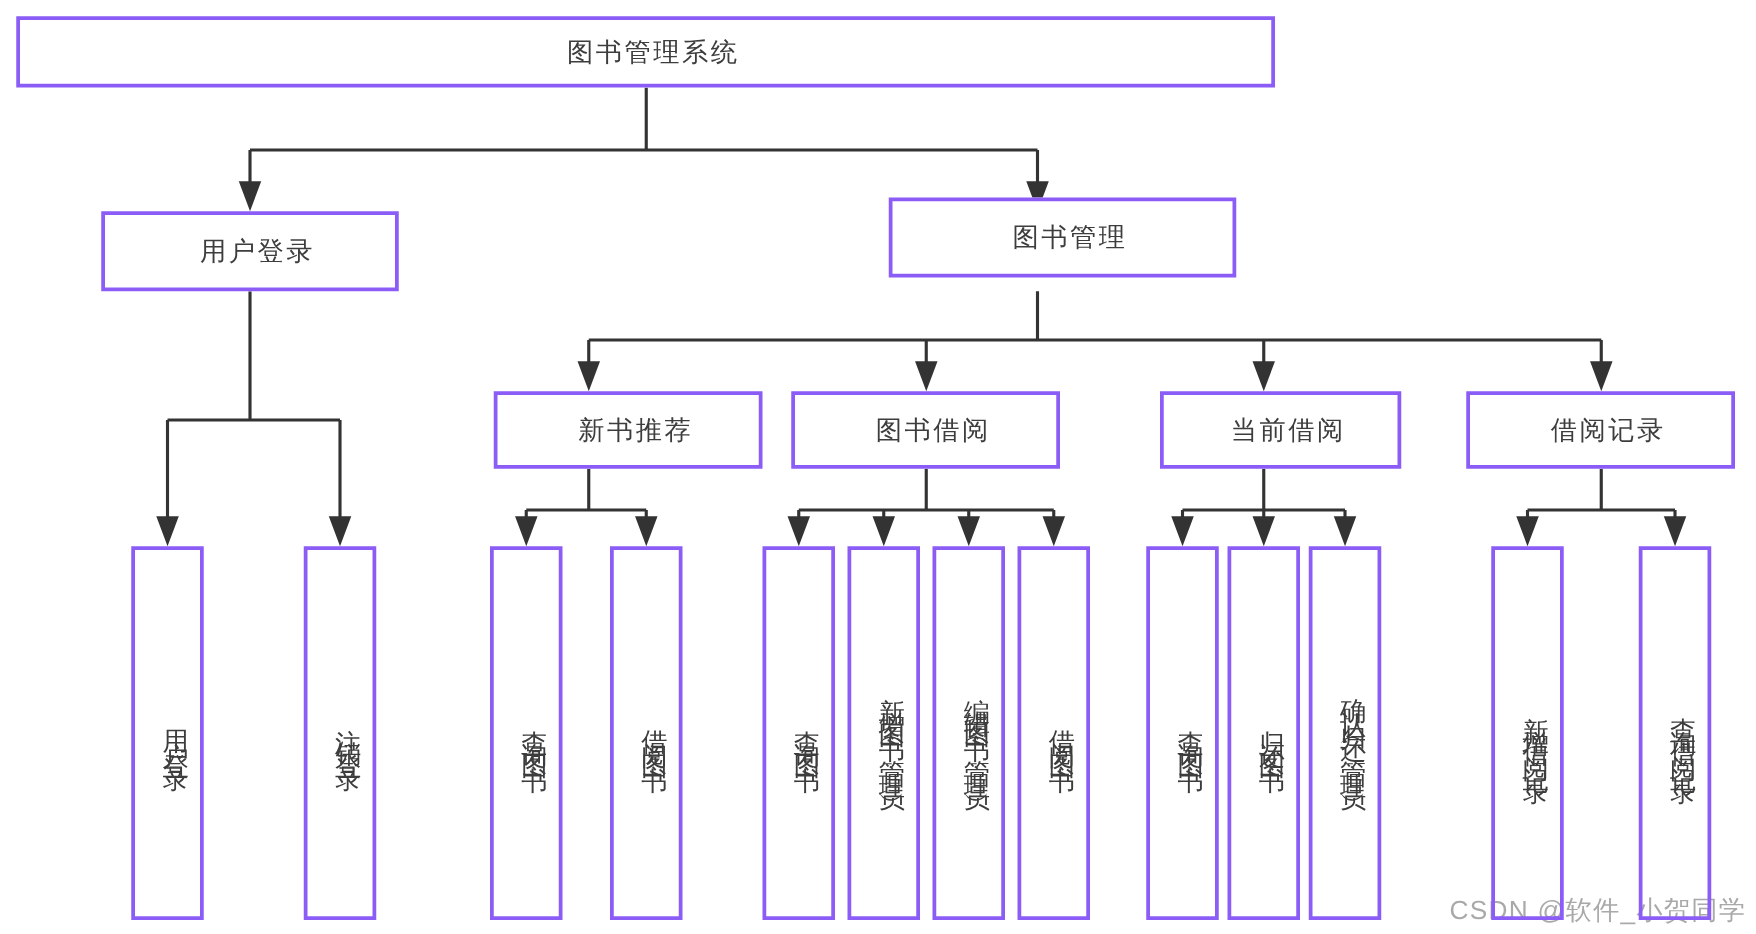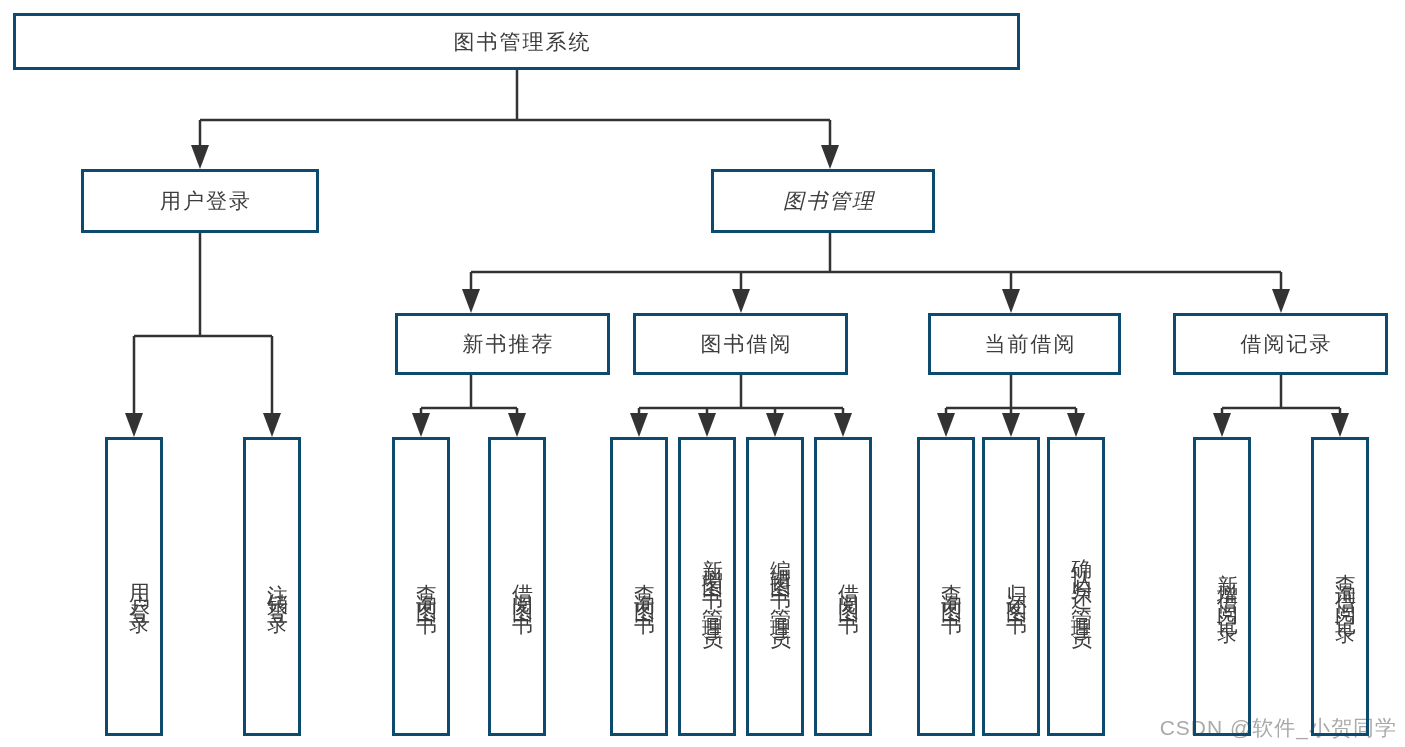--- a/index.html
+++ b/index.html
@@ -2,21 +2,21 @@
 <html><head>
 <meta charset="utf-8">
 <style>
   html,body{margin:0;padding:0;background:#ffffff;}
   .canvas{
     position:relative;width:1405px;height:747px;background:#ffffff;
     font-family:"Liberation Sans","DejaVu Sans",sans-serif;overflow:hidden;
   }
   svg.connectors{position:absolute;left:0;top:0;z-index:1;pointer-events:none;}
   .box{
-    position:absolute;box-sizing:border-box;border:3px solid #0c4a6e;
+    position:absolute;box-sizing:border-box;border:3px solid #8b5cf6;
     display:flex;align-items:center;justify-content:center;
     color:#3d3d3d;font-size:21px;letter-spacing:2px;background:#ffffff;z-index:2;
     white-space:nowrap;
     padding-left:12px;
   }
   .leaf{
     writing-mode:vertical-rl;text-orientation:mixed;
     letter-spacing:10px;font-size:21px;background:transparent;
     white-space:normal;line-height:1;
   }
@@ -59,21 +59,21 @@
       <polygon points="1002,413 1020,413 1011,437"></polygon>
       <polygon points="1067,413 1085,413 1076,437"></polygon>
       <polygon points="1213,413 1231,413 1222,437"></polygon>
       <polygon points="1331,413 1349,413 1340,437"></polygon>
     </g>
   </svg>
 
   <div class="box" style="left:13px;top:13px;width:1007px;height:57px;">图书管理系统</div>
 
   <div class="box" style="left:81px;top:169px;width:238px;height:64px;">用户登录</div>
-  <div class="box" style="left:711px;top:169px;width:224px;height:64px;font-style:italic;">图书管理</div>
+  <div class="box" style="left:711px;top:158px;width:278px;height:64px;">图书管理</div>
 
   <div class="box" style="left:363px;top:313px;width:215px;height:62px;margin-left:32px;">新书推荐</div>
   <div class="box" style="left:633px;top:313px;width:215px;height:62px;">图书借阅</div>
   <div class="box" style="left:928px;top:313px;width:193px;height:62px;">当前借阅</div>
   <div class="box" style="left:1173px;top:313px;width:215px;height:62px;">借阅记录</div>
 
   <div class="box leaf" style="left:105px;top:437px;width:58px;height:299px;">用户登录</div>
   <div class="box leaf" style="left:243px;top:437px;width:58px;height:299px;">注销登录</div>
 
   <div class="box leaf" style="left:392px;top:437px;width:58px;height:299px;">查询图书</div>

